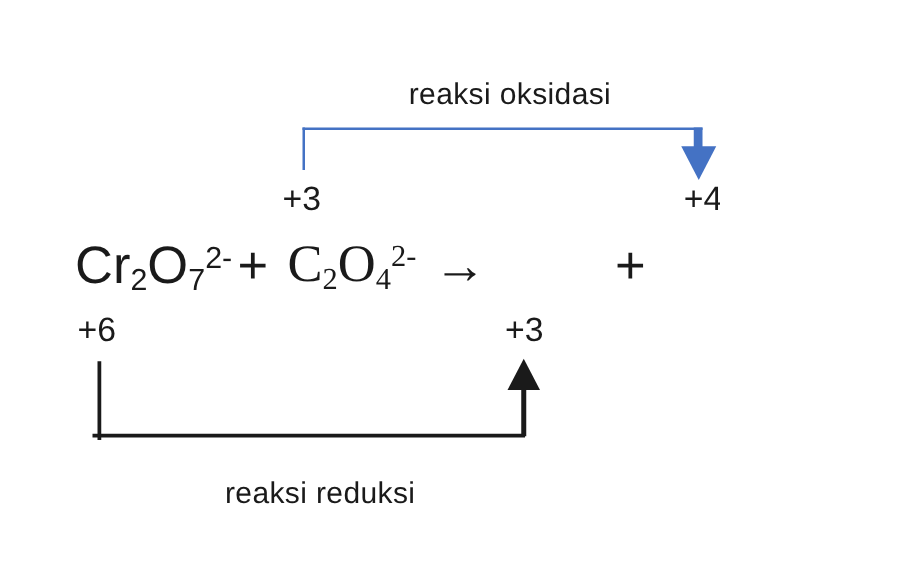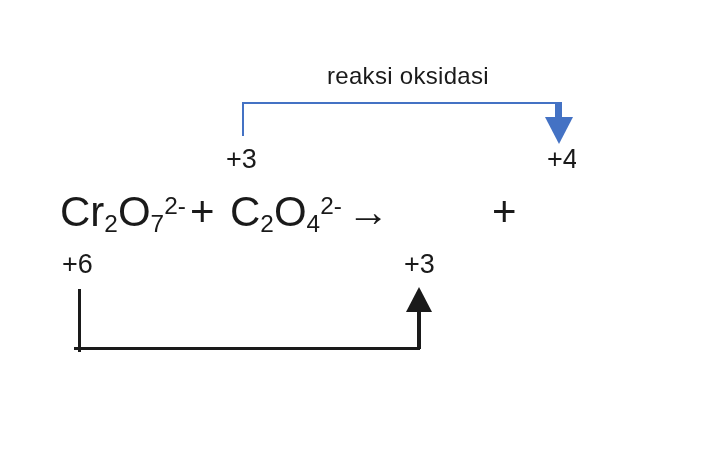--- a/index.html
+++ b/index.html
@@ -31,21 +31,21 @@
     border-left: 14px solid transparent;
     border-right: 14px solid transparent;
     border-top: 27px solid #4472C4;
   }
   .ox-from { left: 226px; top: 146px; }
   .ox-to   { left: 547px; top: 146px; }
 
   
   .t1    { left: 60px; }
   .plus1 { left: 190px; }
-  .t2    { left: 230px; }
+  .t2    { left: 230px; font-family: Liberation Serif, serif; }
   .arrow { left: 347px; }
   .t3    { left: 396px; }
   .plus2 { left: 492px; }
   .t4    { left: 526px; }
 
   
   .red-from { left: 62px;  top: 251px; }
   .red-to   { left: 404px; top: 251px; }
   .red-vleft { left: 78px;  top: 289px; width: 2.5px; height: 63px; background: #1a1a1a; }
   .red-hline { left: 74px;  top: 347px; width: 346px; height: 2.5px; background: #1a1a1a; }
@@ -90,14 +90,15 @@
 
 
   <div class="abs state red-from">+6</div>
   <div class="abs state red-to">+3</div>
 
   <div class="abs red-vleft"></div>
   <div class="abs red-hline"></div>
   <div class="abs red-stem"></div>
   <div class="abs red-head"></div>
 
+  <div class="abs small-label red-label">reaksi reduksi</div>
 
 </div>
 
 </body></html>

